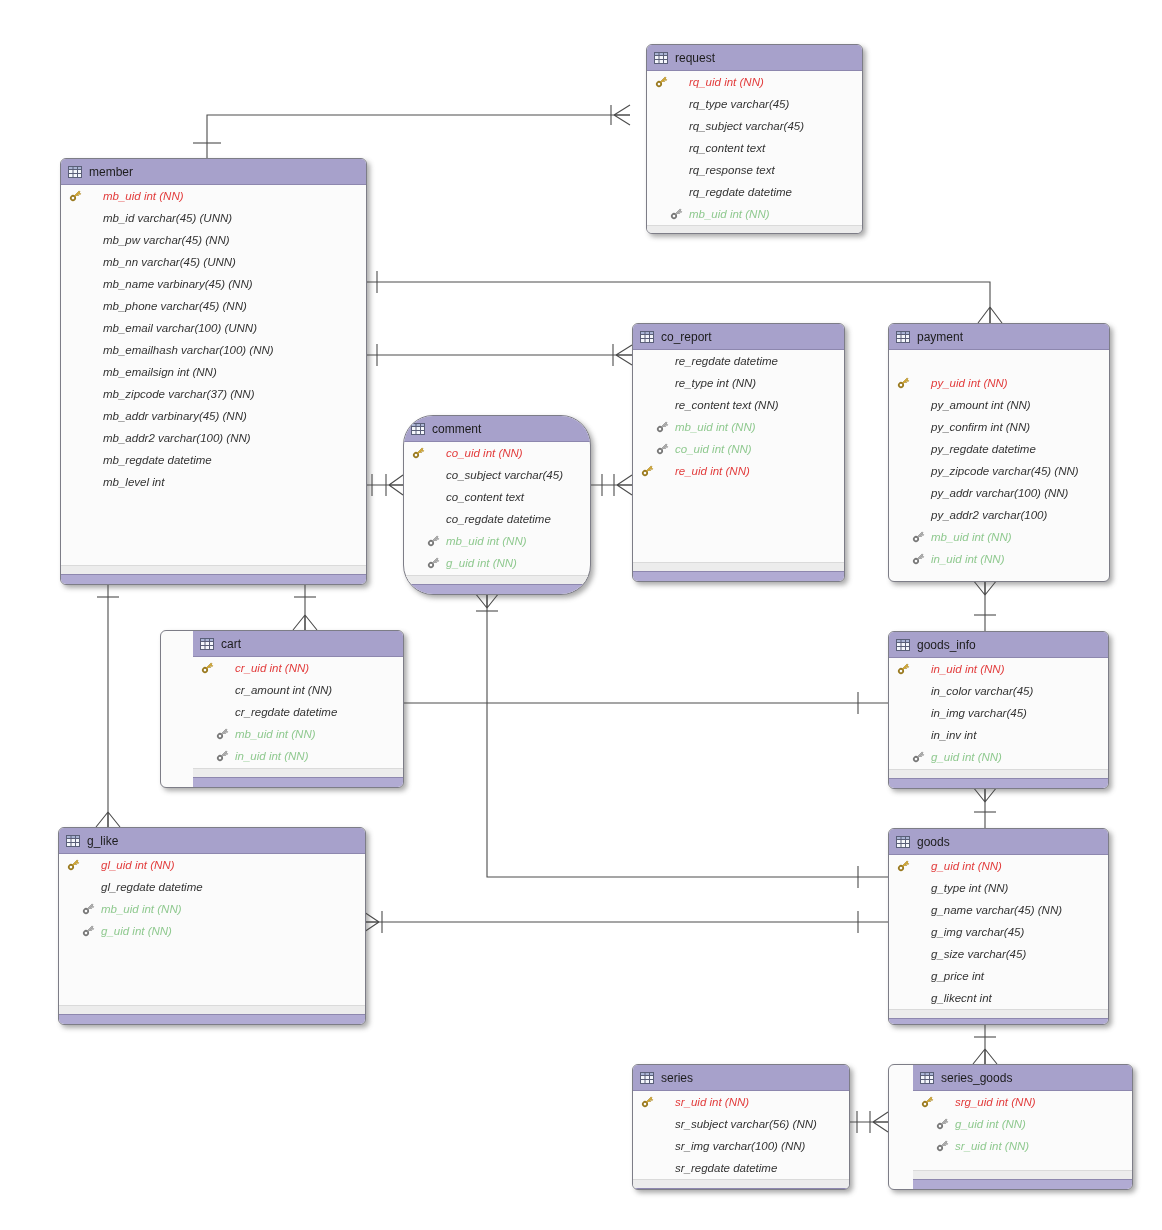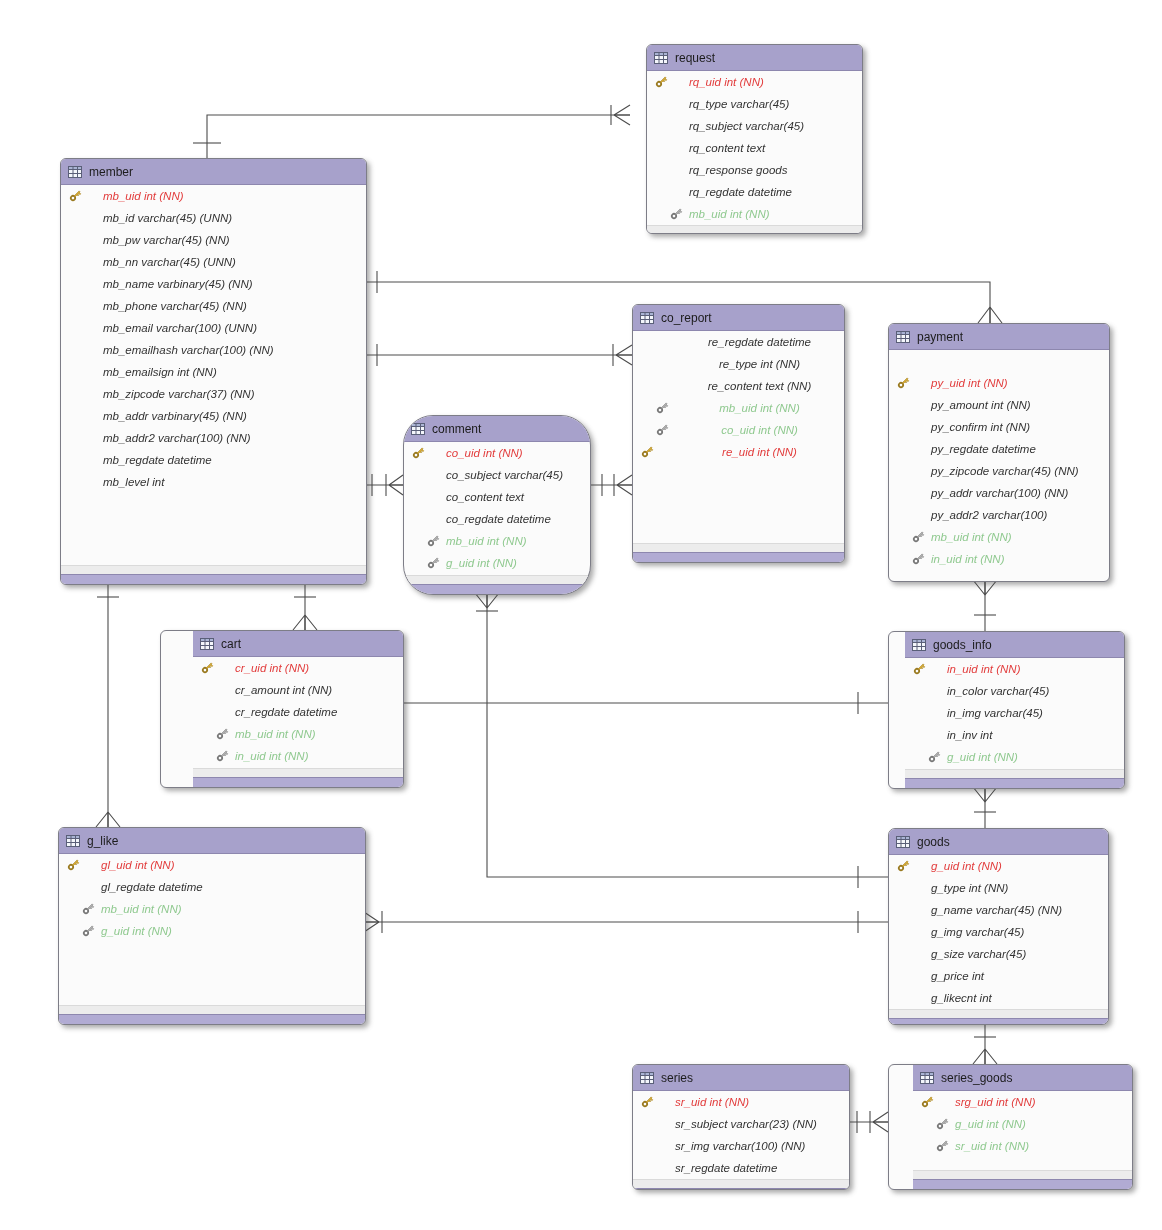--- a/index.html
+++ b/index.html
@@ -132,21 +132,21 @@
       <div class="tbody">
         <div class="row pk"><span class="kicon pk-pos"><svg width="15" height="15" viewBox="0 0 16 16">
               <g transform="rotate(-45 8 8)">
                 <circle cx="4.2" cy="8" r="2.3" fill="none" stroke="#9a7a20" stroke-width="1.8"></circle>
                 <path d="M6.6 7.3 H14.2 V8.7 H13.2 V10.7 H12 V8.7 H10.8 V10.2 H9.6 V8.7 H6.6 Z" fill="#dfaf2f" stroke="#9a7a20" stroke-width="0.6"></path>
               </g>
             </svg></span><span>rq_uid int (NN)</span></div>
         <div class="row"><span>rq_type varchar(45)</span></div>
         <div class="row"><span>rq_subject varchar(45)</span></div>
         <div class="row"><span>rq_content text</span></div>
-        <div class="row"><span>rq_response goods</span></div>
+        <div class="row"><span>rq_response text</span></div>
         <div class="row"><span>rq_regdate datetime</span></div>
         <div class="row fk"><span class="kicon fk-pos"><svg width="15" height="15" viewBox="0 0 16 16">
               <g transform="rotate(-45 8 8)">
                 <circle cx="4.2" cy="8" r="2.3" fill="none" stroke="#787878" stroke-width="1.8"></circle>
                 <path d="M6.6 7.3 H14.2 V8.7 H13.2 V10.7 H12 V8.7 H10.8 V10.2 H9.6 V8.7 H6.6 Z" fill="#b5b5b5" stroke="#787878" stroke-width="0.6"></path>
               </g>
             </svg></span><span>mb_uid int (NN)</span></div>
       </div>
       <div class="foot"></div>
     </div>
@@ -180,21 +180,21 @@
         <div class="row"><span>mb_emailsign int (NN)</span></div>
         <div class="row"><span>mb_zipcode varchar(37) (NN)</span></div>
         <div class="row"><span>mb_addr varbinary(45) (NN)</span></div>
         <div class="row"><span>mb_addr2 varchar(100) (NN)</span></div>
         <div class="row"><span>mb_regdate datetime</span></div>
         <div class="row"><span>mb_level int</span></div>
       </div>
       <div class="foot"></div>
       <div class="bbar"></div>
     </div>
-    <div class="er-table" style="left: 632px; top: 304px; width: 211px; height: 257px; text-align: center;">
+    <div class="er-table" style="left: 632px; top: 323px; width: 211px; height: 257px;">
       <div class="hdr">
         <span style="display: inline-flex;">
           <svg width="14" height="12" viewBox="0 0 14 12">
             <rect x="0.5" y="0.5" width="13" height="11" fill="#f4f6fb" stroke="#5a5f78"></rect>
             <rect x="0.5" y="0.5" width="13" height="3" fill="#aab4d4" stroke="#5a5f78"></rect>
             <line x1="5" y1="0.5" x2="5" y2="11.5" stroke="#5a5f78"></line>
             <line x1="9.5" y1="0.5" x2="9.5" y2="11.5" stroke="#5a5f78"></line>
             <line x1="0.5" y1="7.5" x2="13.5" y2="7.5" stroke="#5a5f78"></line>
           </svg>
         </span>
@@ -338,21 +338,21 @@
         <div class="row fk"><span class="kicon fk-pos"><svg width="15" height="15" viewBox="0 0 16 16">
               <g transform="rotate(-45 8 8)">
                 <circle cx="4.2" cy="8" r="2.3" fill="none" stroke="#787878" stroke-width="1.8"></circle>
                 <path d="M6.6 7.3 H14.2 V8.7 H13.2 V10.7 H12 V8.7 H10.8 V10.2 H9.6 V8.7 H6.6 Z" fill="#b5b5b5" stroke="#787878" stroke-width="0.6"></path>
               </g>
             </svg></span><span>in_uid int (NN)</span></div>
       </div>
       <div class="foot"></div>
       <div class="bbar"></div>
     </div>
-    <div class="er-table" style="left: 888px; top: 631px; width: 219px; height: 156px; padding-left: 16px;">
+    <div class="er-table" style="left: 888px; top: 631px; width: 219px; height: 156px;">
       <div class="hdr">
         <span style="display: inline-flex;">
           <svg width="14" height="12" viewBox="0 0 14 12">
             <rect x="0.5" y="0.5" width="13" height="11" fill="#f4f6fb" stroke="#5a5f78"></rect>
             <rect x="0.5" y="0.5" width="13" height="3" fill="#aab4d4" stroke="#5a5f78"></rect>
             <line x1="5" y1="0.5" x2="5" y2="11.5" stroke="#5a5f78"></line>
             <line x1="9.5" y1="0.5" x2="9.5" y2="11.5" stroke="#5a5f78"></line>
             <line x1="0.5" y1="7.5" x2="13.5" y2="7.5" stroke="#5a5f78"></line>
           </svg>
         </span>
@@ -408,21 +408,21 @@
         <div class="row fk"><span class="kicon fk-pos"><svg width="15" height="15" viewBox="0 0 16 16">
               <g transform="rotate(-45 8 8)">
                 <circle cx="4.2" cy="8" r="2.3" fill="none" stroke="#787878" stroke-width="1.8"></circle>
                 <path d="M6.6 7.3 H14.2 V8.7 H13.2 V10.7 H12 V8.7 H10.8 V10.2 H9.6 V8.7 H6.6 Z" fill="#b5b5b5" stroke="#787878" stroke-width="0.6"></path>
               </g>
             </svg></span><span>g_uid int (NN)</span></div>
       </div>
       <div class="foot"></div>
       <div class="bbar"></div>
     </div>
-    <div class="er-table" style="left: 888px; top: 828px; width: 219px; height: 195px; border-radius: 7px;">
+    <div class="er-table" style="left: 888px; top: 828px; width: 219px; height: 195px;">
       <div class="hdr">
         <span style="display: inline-flex;">
           <svg width="14" height="12" viewBox="0 0 14 12">
             <rect x="0.5" y="0.5" width="13" height="11" fill="#f4f6fb" stroke="#5a5f78"></rect>
             <rect x="0.5" y="0.5" width="13" height="3" fill="#aab4d4" stroke="#5a5f78"></rect>
             <line x1="5" y1="0.5" x2="5" y2="11.5" stroke="#5a5f78"></line>
             <line x1="9.5" y1="0.5" x2="9.5" y2="11.5" stroke="#5a5f78"></line>
             <line x1="0.5" y1="7.5" x2="13.5" y2="7.5" stroke="#5a5f78"></line>
           </svg>
         </span>
@@ -458,21 +458,21 @@
         </span>
         <span>series</span>
       </div>
       <div class="tbody">
         <div class="row pk"><span class="kicon pk-pos"><svg width="15" height="15" viewBox="0 0 16 16">
               <g transform="rotate(-45 8 8)">
                 <circle cx="4.2" cy="8" r="2.3" fill="none" stroke="#9a7a20" stroke-width="1.8"></circle>
                 <path d="M6.6 7.3 H14.2 V8.7 H13.2 V10.7 H12 V8.7 H10.8 V10.2 H9.6 V8.7 H6.6 Z" fill="#dfaf2f" stroke="#9a7a20" stroke-width="0.6"></path>
               </g>
             </svg></span><span>sr_uid int (NN)</span></div>
-        <div class="row"><span>sr_subject varchar(23) (NN)</span></div>
+        <div class="row"><span>sr_subject varchar(56) (NN)</span></div>
         <div class="row"><span>sr_img varchar(100) (NN)</span></div>
         <div class="row"><span>sr_regdate datetime</span></div>
       </div>
       <div class="foot"></div>
       <div class="bbar"></div>
     </div>
     <div class="er-table" style="left: 888px; top: 1064px; width: 219px; height: 124px; padding-left: 24px;">
       <div class="hdr">
         <span style="display: inline-flex;">
           <svg width="14" height="12" viewBox="0 0 14 12">

